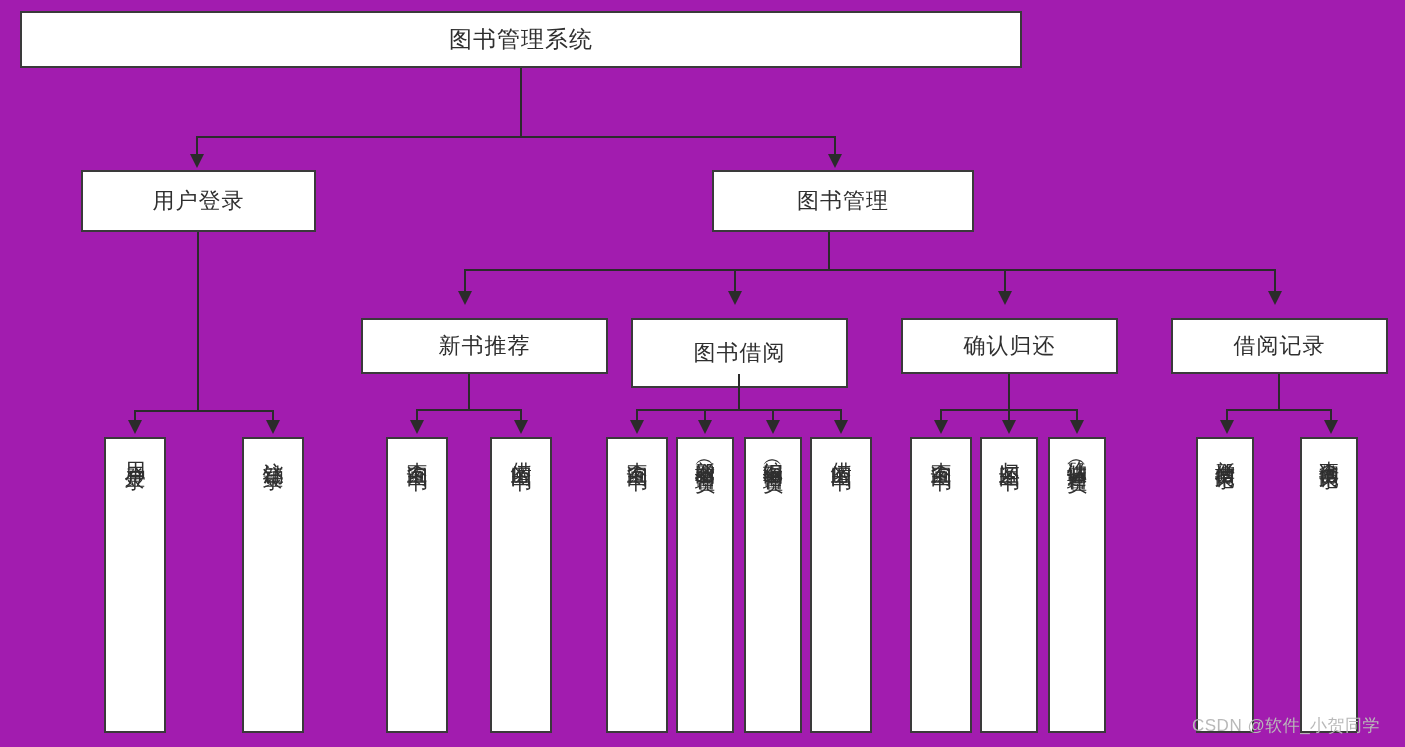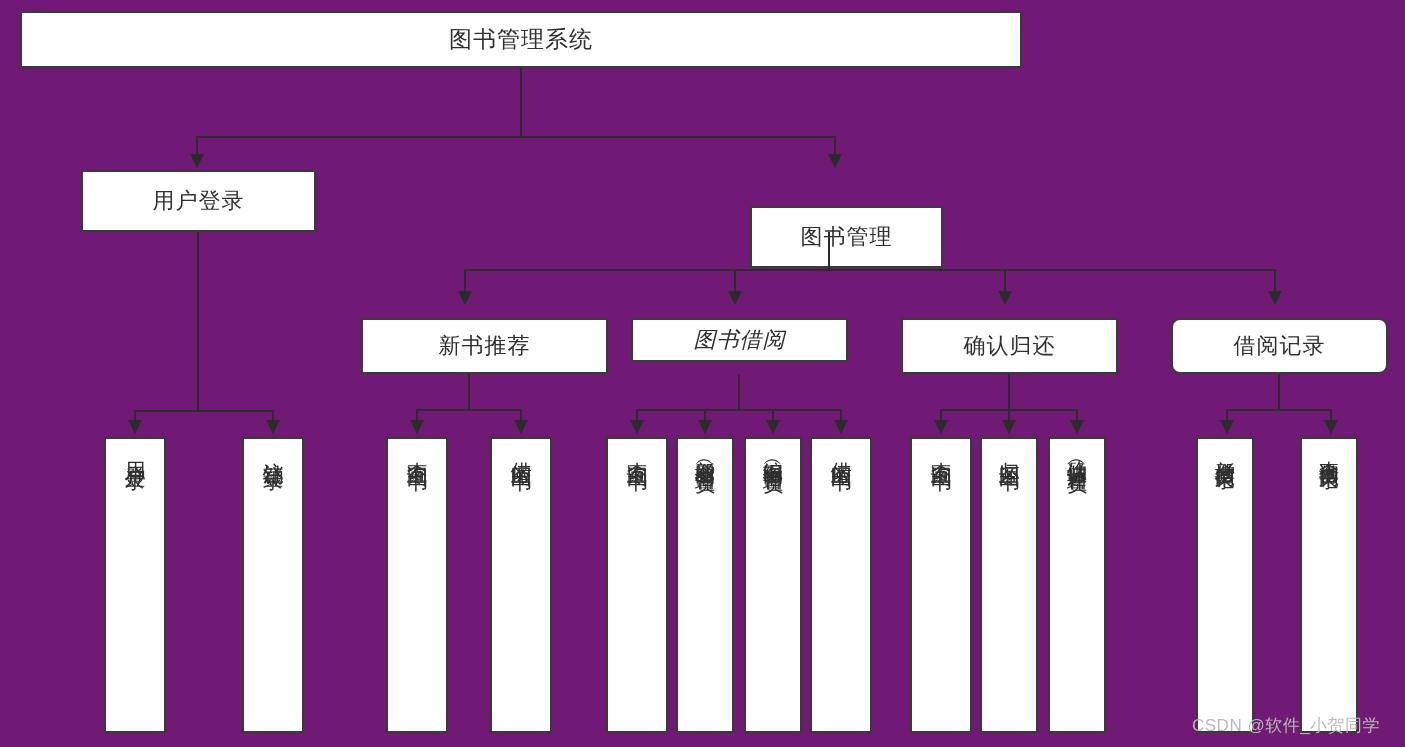--- a/index.html
+++ b/index.html
@@ -4,21 +4,21 @@
 <style>
   html,body{margin:0;padding:0;background:#ffffff;}
   body{
     font-family:"Liberation Sans","DejaVu Sans",sans-serif;
     -webkit-font-smoothing:antialiased;
   }
   #canvas{
     position:relative;
     width:1405px;
     height:747px;
-    background:#701a75;
+    background:#a21caf;
     overflow:hidden;
   }
   
   .node{
     position:absolute;
     box-sizing:border-box;
     background:#ffffff;
     border:2px solid #3a3a3a;
     display:flex;
     align-items:center;
@@ -81,44 +81,44 @@
   <div class="edge v" style="left:520px;top:68px;width:2px;height:68px;"></div>
 
   <div class="edge h" style="left:196px;top:136px;width:640px;height:2px;"></div>
 
   <div class="edge v" style="left:196px;top:136px;width:2px;height:20px;"></div>
   <div class="arrow" style="left:190px;top:154px;"></div>
   <div class="edge v" style="left:834px;top:136px;width:2px;height:20px;"></div>
   <div class="arrow" style="left:828px;top:154px;"></div>
 
   <div class="node horiz" style="left:81px;top:170px;width:235px;height:62px;">用户登录</div>
-  <div class="node horiz" style="left:750px;top:170px;width:193px;height:62px;margin-top:36px;">图书管理</div>
+  <div class="node horiz" style="left:712px;top:170px;width:262px;height:62px;">图书管理</div>
 
   <div class="edge v" style="left:197px;top:232px;width:2px;height:180px;"></div>
   <div class="edge h" style="left:134px;top:410px;width:140px;height:2px;"></div>
   <div class="edge v" style="left:134px;top:410px;width:2px;height:12px;"></div>
   <div class="arrow" style="left:128px;top:420px;"></div>
   <div class="edge v" style="left:272px;top:410px;width:2px;height:12px;"></div>
   <div class="arrow" style="left:266px;top:420px;"></div>
 
   <div class="edge v" style="left:828px;top:232px;width:2px;height:38px;"></div>
   <div class="edge h" style="left:464px;top:269px;width:812px;height:2px;"></div>
   <div class="edge v" style="left:464px;top:269px;width:2px;height:24px;"></div>
   <div class="arrow" style="left:458px;top:291px;"></div>
   <div class="edge v" style="left:734px;top:269px;width:2px;height:24px;"></div>
   <div class="arrow" style="left:728px;top:291px;"></div>
   <div class="edge v" style="left:1004px;top:269px;width:2px;height:24px;"></div>
   <div class="arrow" style="left:998px;top:291px;"></div>
   <div class="edge v" style="left:1274px;top:269px;width:2px;height:24px;"></div>
   <div class="arrow" style="left:1268px;top:291px;"></div>
 
   <div class="node horiz" style="left:361px;top:318px;width:247px;height:56px;">新书推荐</div>
-  <div class="node horiz" style="left:631px;top:318px;width:217px;height:44px;font-style:italic;">图书借阅</div>
+  <div class="node horiz" style="left:631px;top:318px;width:217px;height:70px;">图书借阅</div>
   <div class="node horiz" style="left:901px;top:318px;width:217px;height:56px;">确认归还</div>
-  <div class="node horiz" style="left:1171px;top:318px;width:217px;height:56px;border-radius:9px;">借阅记录</div>
+  <div class="node horiz" style="left:1171px;top:318px;width:217px;height:56px;">借阅记录</div>
 
   <div class="edge v" style="left:468px;top:374px;width:2px;height:36px;"></div>
   <div class="edge h" style="left:416px;top:409px;width:106px;height:2px;"></div>
   <div class="edge v" style="left:416px;top:409px;width:2px;height:13px;"></div>
   <div class="arrow" style="left:410px;top:420px;"></div>
   <div class="edge v" style="left:520px;top:409px;width:2px;height:13px;"></div>
   <div class="arrow" style="left:514px;top:420px;"></div>
 
   <div class="edge v" style="left:738px;top:374px;width:2px;height:36px;"></div>
   <div class="edge h" style="left:636px;top:409px;width:206px;height:2px;"></div>

